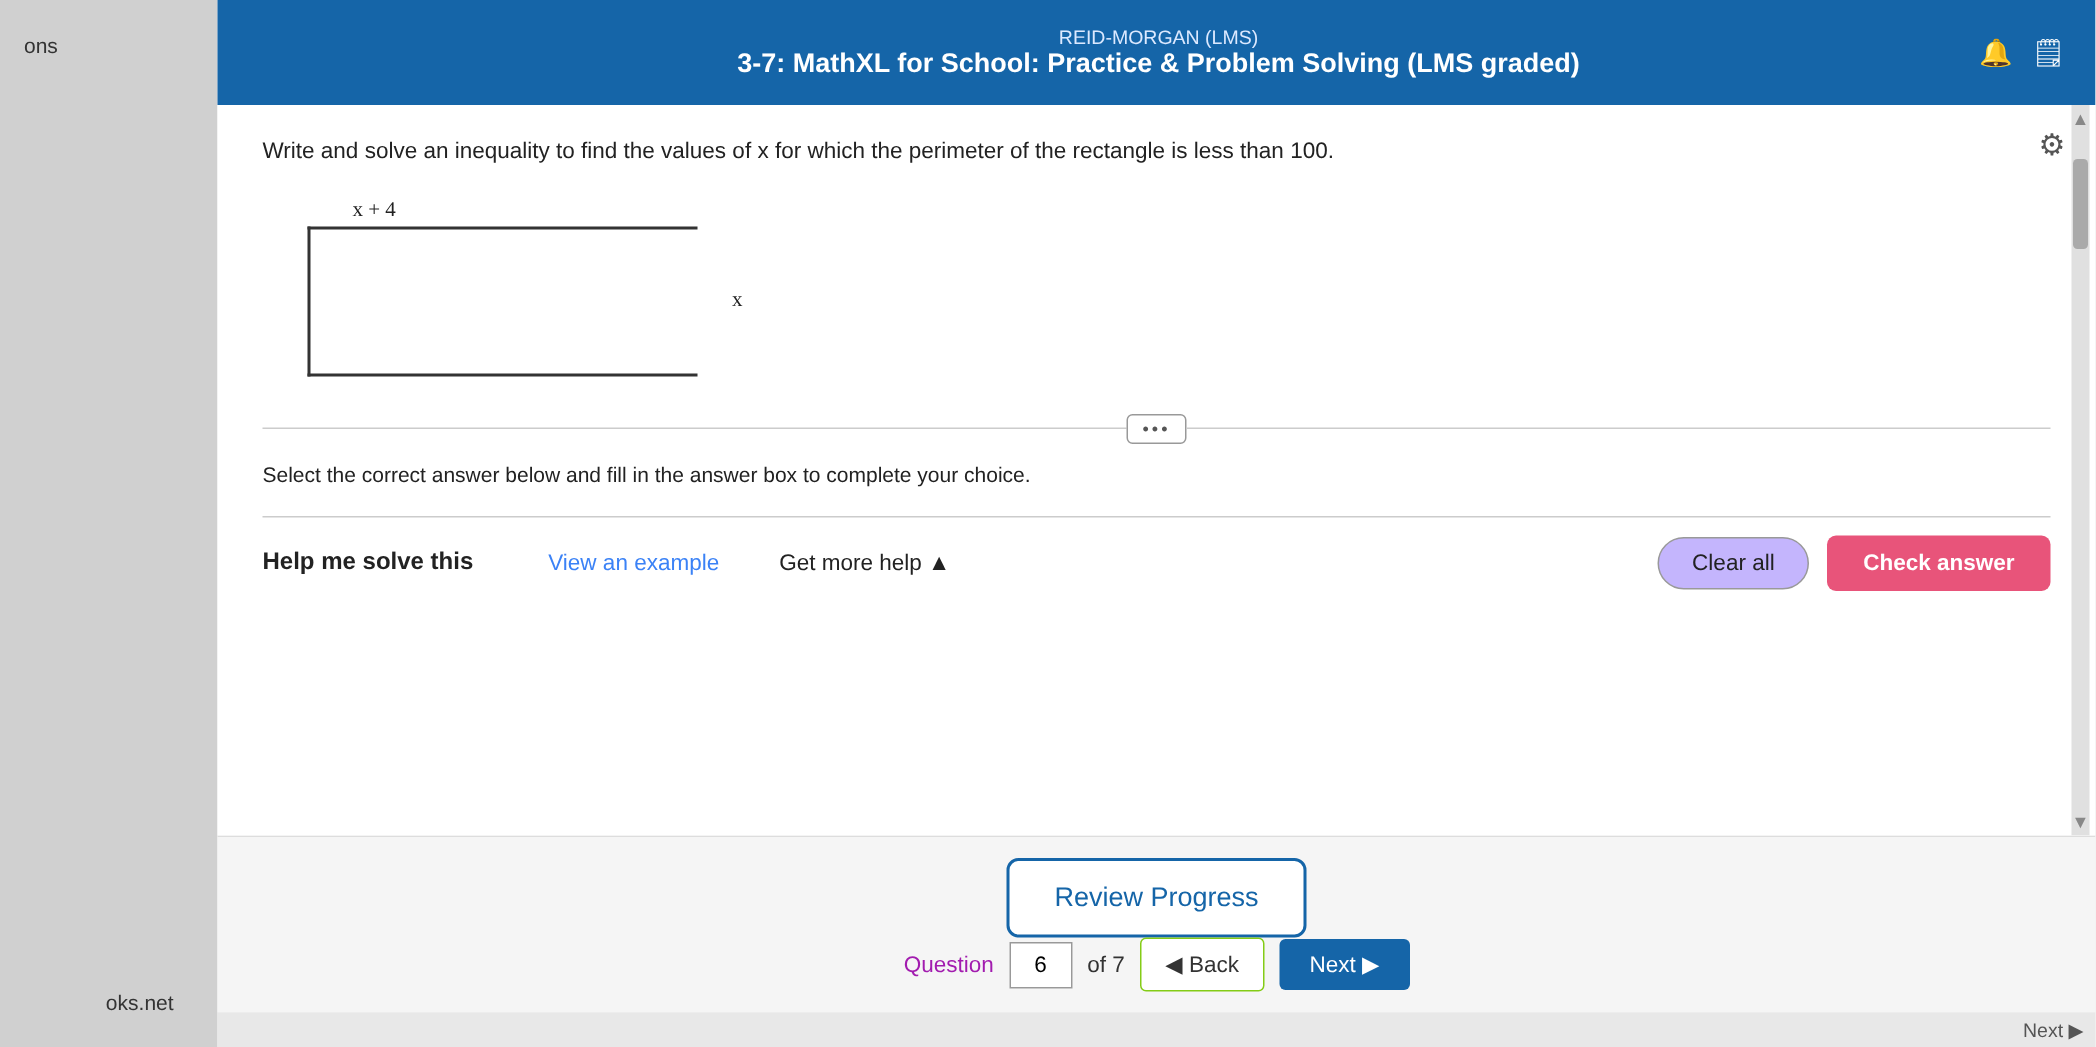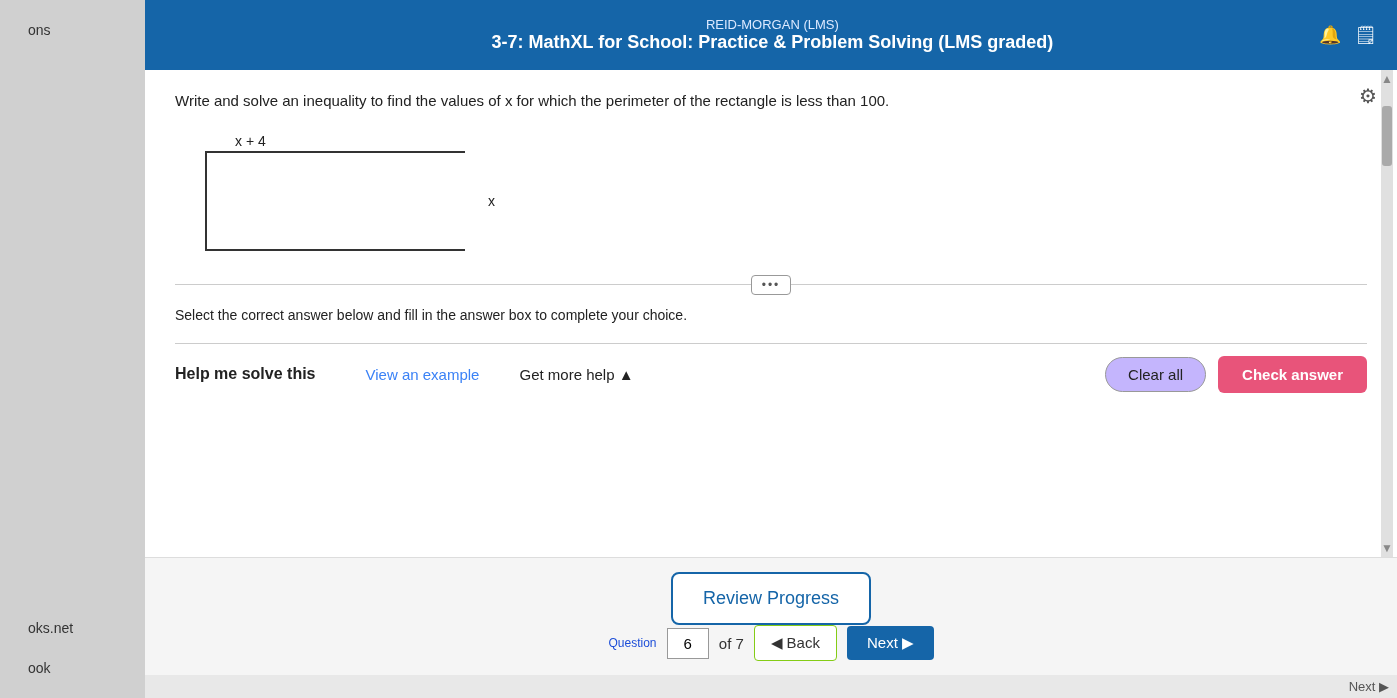--- a/index.html
+++ b/index.html
@@ -11,22 +11,22 @@
       overflow: hidden;
       display: flex;
     }
 
     
     .sidebar {
       width: 145px;
       background: #d0d0d0;
       height: 100%;
       display: flex;
-      flex-direction: column;
-      padding: 10px 12px;
+      flex-direction: row;
+      padding: 10px 0;
     }
 
     .sidebar-item {
       padding: 12px 16px;
       font-size: 14px;
       color: #333;
       cursor: pointer;
     }
 
     
@@ -112,20 +112,21 @@
       font-size: 15px;
       color: #222;
       margin-bottom: 20px;
       line-height: 1.5;
     }
 
     
     .diagram-area {
       margin-bottom: 20px;
       padding-left: 30px;
+      font-family: Liberation Serif, serif;
     }
 
     .rect-label-top {
       font-size: 14px;
       color: #222;
       margin-left: 30px;
       margin-bottom: 2px;
     }
 
     .rect-shape {
@@ -260,22 +261,22 @@
 
     .bottom-spacer { flex: 1; }
 
     .question-nav {
       display: flex;
       align-items: center;
       gap: 10px;
     }
 
     .question-label {
-      font-size: 12px;
-      color: #1d4ed8;
+      font-size: 15px;
+      color: #a21caf;
     }
 
     .question-num {
       border: 1px solid #999;
       padding: 6px 16px;
       background: white;
       font-size: 15px;
       min-width: 40px;
       text-align: center;
     }

